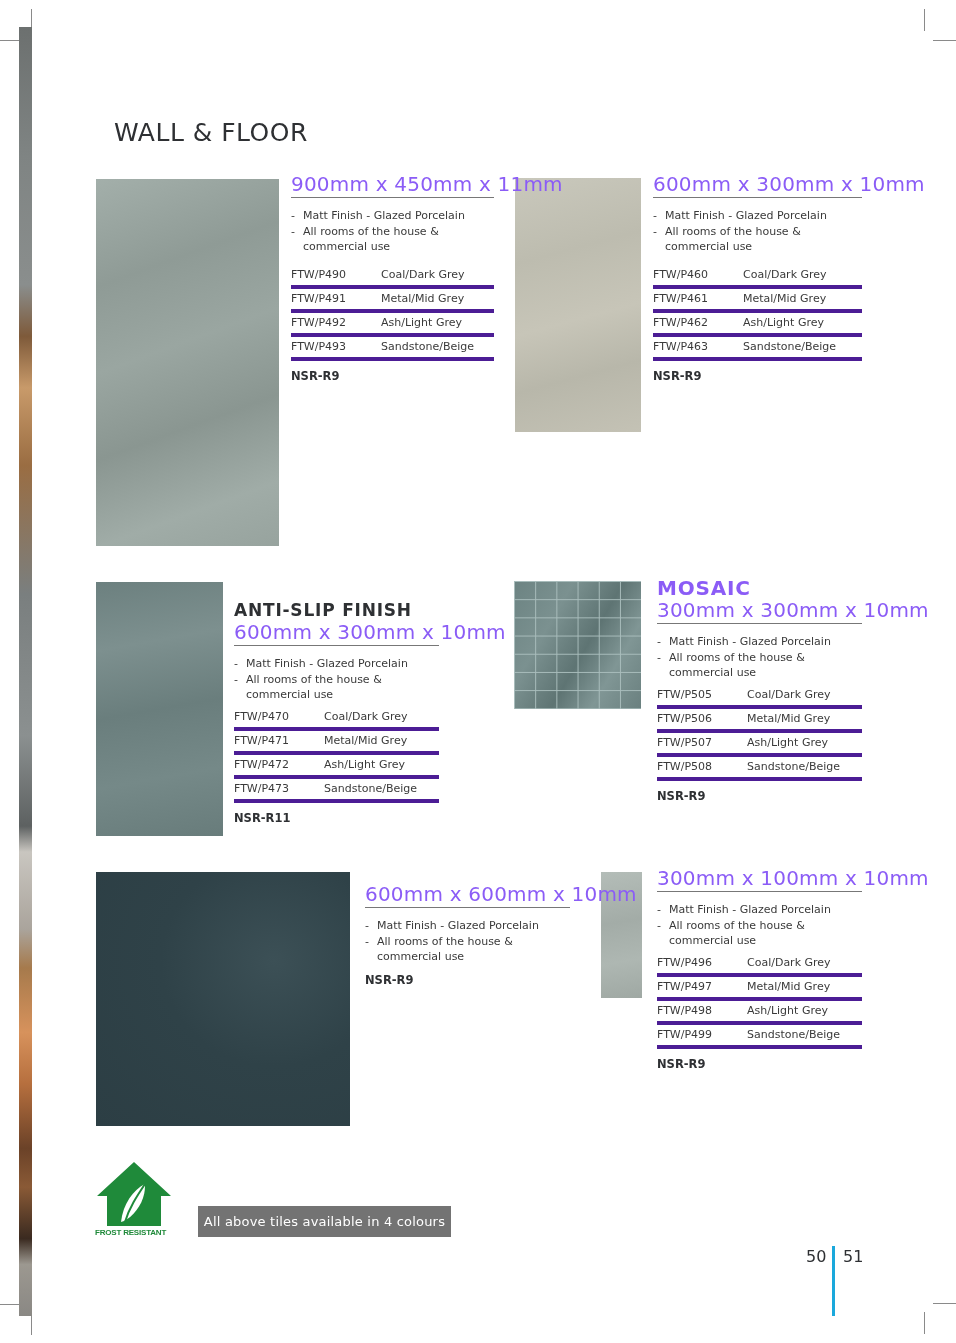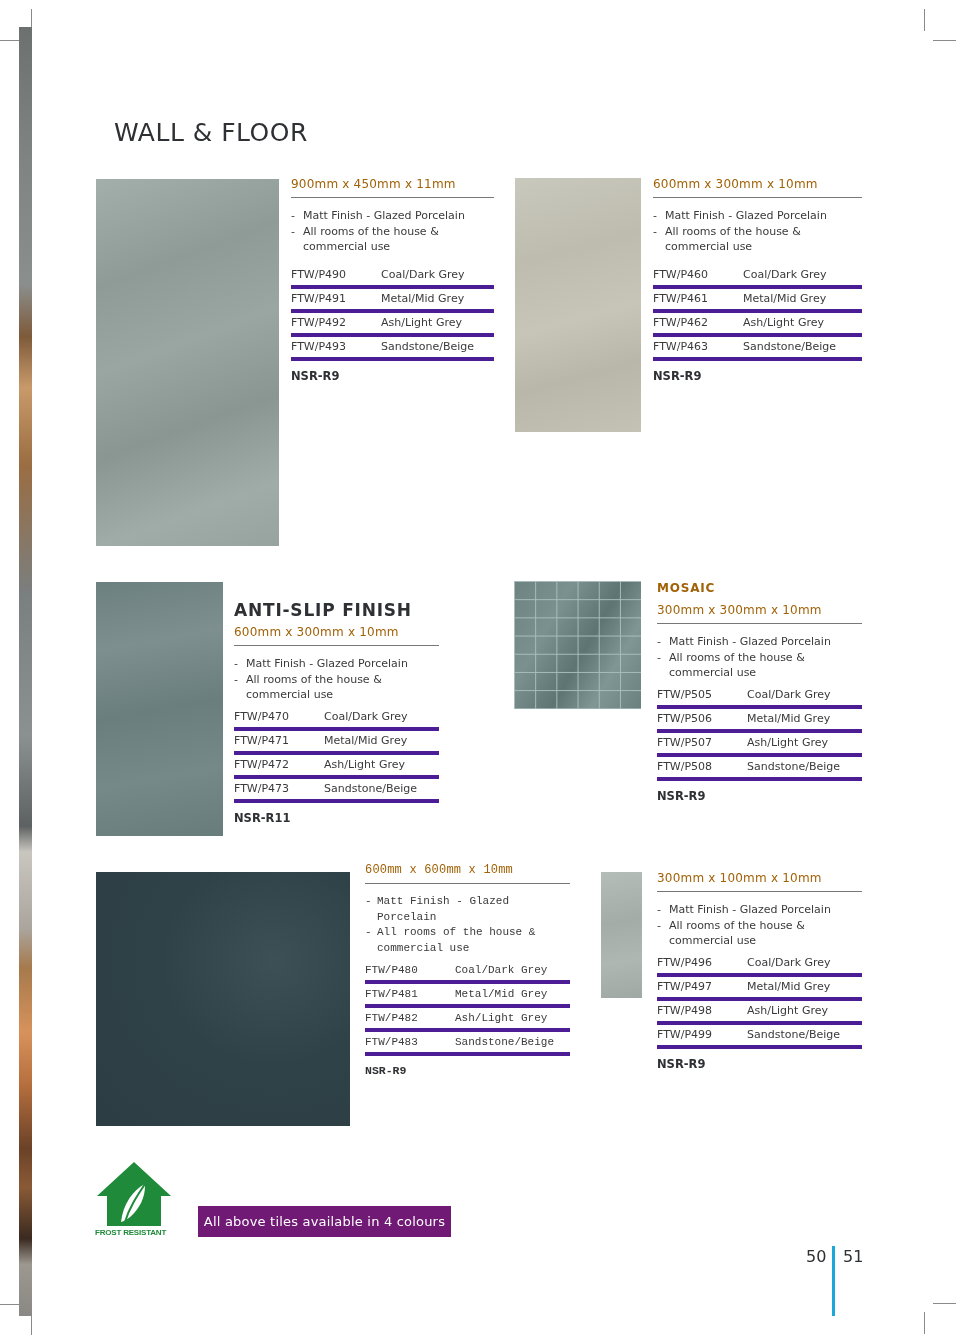--- a/index.html
+++ b/index.html
@@ -3,37 +3,37 @@
 <meta charset="utf-8">
 <style>
   html, body { margin:0; padding:0; }
   body { width:956px; height:1343px; position:relative; background:#ffffff; overflow:hidden;
          font-family:"DejaVu Sans", sans-serif; color:#3a3a3a; }
   .side-strip { position:absolute; left:19px; top:27px; width:13px; height:1289px;
     background: linear-gradient(180deg,#6c706f 0%,#7f8483 10%,#8a8e8d 20%,#7e5a3a 24%,#c89a6a 28%,#9a6d42 34%,#7a7f7f 44%,#8b9090 55%,#5d6161 62%,#c9c6c0 64%,#aaa49c 70%,#a67a4c 73%,#d7925c 78%,#b66f3e 82%,#6b4228 87%,#8a5a36 90%,#3a2a20 94%,#9c9890 96%,#8a8884 100%); }
   .page-title { position:absolute; left:98px; top:102px; font-size:25px; letter-spacing:0.5px; color:#2e3033; margin:16px; font-weight:normal; }
   .tile { position:absolute; }
   .spec { position:absolute; }
-  .spec .head { font-size:12px; color:#a16207; letter-spacing:0.2px; white-space:nowrap; line-height:20px; }
+  .spec .head { font-size:20px; color:#8b5cf6; letter-spacing:0.2px; white-space:nowrap; line-height:20px; }
   .spec .head.bold { font-weight:bold; font-size:17px; letter-spacing:0.8px; color:#2e3033;margin-top:20px; }
   .spec .rule { border-bottom:1.5px solid #777; margin-top:3px; margin-bottom:10px; }
   .spec ul { list-style:none; margin:0 0 10px 0; padding:0; font-size:11px; line-height:15.5px; color:#3a3a3a; }
   .spec li { padding-left:12px; position:relative; }
   .spec li .dash { position:absolute; left:0; top:0; }
   .spec table { border-collapse:collapse; width:100%; font-size:11px; color:#3a3a3a; }
   .spec td { padding:3px 0 3px 0; border-bottom:4px solid #4c1d95; line-height:14px; white-space:nowrap; }
   .spec td.code { width:90px; }
   .spec .nsr { font-weight:bold; font-size:11.5px; margin-top:8px; color:#2e3033; }
   .mosaic { background-color:#6f8584;
     background-image: linear-gradient(#a9bdbc 1px, transparent 1px), linear-gradient(90deg,#a9bdbc 1px, transparent 1px),
       linear-gradient(120deg,#6c8382 0%,#7b9190 30%,#5e7473 55%,#809695 75%,#6a807f 100%);
     background-size: 21.2px 18.2px, 21.2px 18.2px, 100% 100%; }
   .frost { position:absolute; left:95px; top:1160px; width:78px; height:80px; }
   .frost-label { position:absolute; left:95px; top:1228px; font-size:8px; font-weight:bold; color:#1f8a3a; letter-spacing:-0.2px; white-space:nowrap; font-family:"Liberation Sans", sans-serif; }
-  .note { position:absolute; left:198px; top:1206px; width:253px; height:31px; background:#701a75; color:#ffffff; font-size:13px; line-height:31px; text-align:center; letter-spacing:0.2px; }
+  .note { position:absolute; left:198px; top:1206px; width:253px; height:31px; background:#737373; color:#ffffff; font-size:13px; line-height:31px; text-align:center; letter-spacing:0.2px; }
   .pg { position:absolute; top:1247px; font-size:16px; color:#2e3033; }
   .pg-bar { position:absolute; left:832px; top:1246px; width:3px; height:70px; background:#1aa8dc; }
   .cm { position:absolute; background:#8a8a8a; }
 </style>
 </head>
 <body>
 
 <div class="cm" style="left:31px;top:9px;width:1px;height:22px;"></div>
 <div class="cm" style="left:0;top:40px;width:24px;height:1px;"></div>
 <div class="cm" style="left:924px;top:9px;width:1px;height:22px;"></div>
@@ -169,47 +169,27 @@
         </tr>
     <tr>
           <td class="code">FTW/P508</td>
           <td>Sandstone/Beige</td>
         </tr>
   </tbody>
     </table>
   <div class="nsr">NSR-R9</div>
 </div>
 
-<div class="spec" style="left:365px;top:860px;width:205px;font-family:Liberation Mono, monospace;">
+<div class="spec" style="left:365px;top:884px;width:205px;">
   <div class="head">600mm x 600mm x 10mm</div>
   <div class="rule"></div>
   <ul style="margin-bottom:4px;">
     <li><span class="dash">-</span><span>Matt Finish - Glazed Porcelain</span></li>
     <li><span class="dash">-</span><span>All rooms of the house &amp; commercial use</span></li>
   </ul>
-  <table>
-    <tbody>
-        <tr>
-          <td class="code">FTW/P480</td>
-          <td>Coal/Dark Grey</td>
-        </tr>
-    <tr>
-          <td class="code">FTW/P481</td>
-          <td>Metal/Mid Grey</td>
-        </tr>
-    <tr>
-          <td class="code">FTW/P482</td>
-          <td>Ash/Light Grey</td>
-        </tr>
-    <tr>
-          <td class="code">FTW/P483</td>
-          <td>Sandstone/Beige</td>
-        </tr>
-  </tbody>
-    </table>
   <div class="nsr">NSR-R9</div>
 </div>
 
 <div class="spec" style="left:657px;top:868px;width:205px;">
   <div class="head">300mm x 100mm x 10mm</div>
   <div class="rule"></div>
   <ul style="margin-bottom:4px;">
     <li><span class="dash">-</span><span>Matt Finish - Glazed Porcelain</span></li>
     <li><span class="dash">-</span><span>All rooms of the house &amp; commercial use</span></li>
   </ul>

